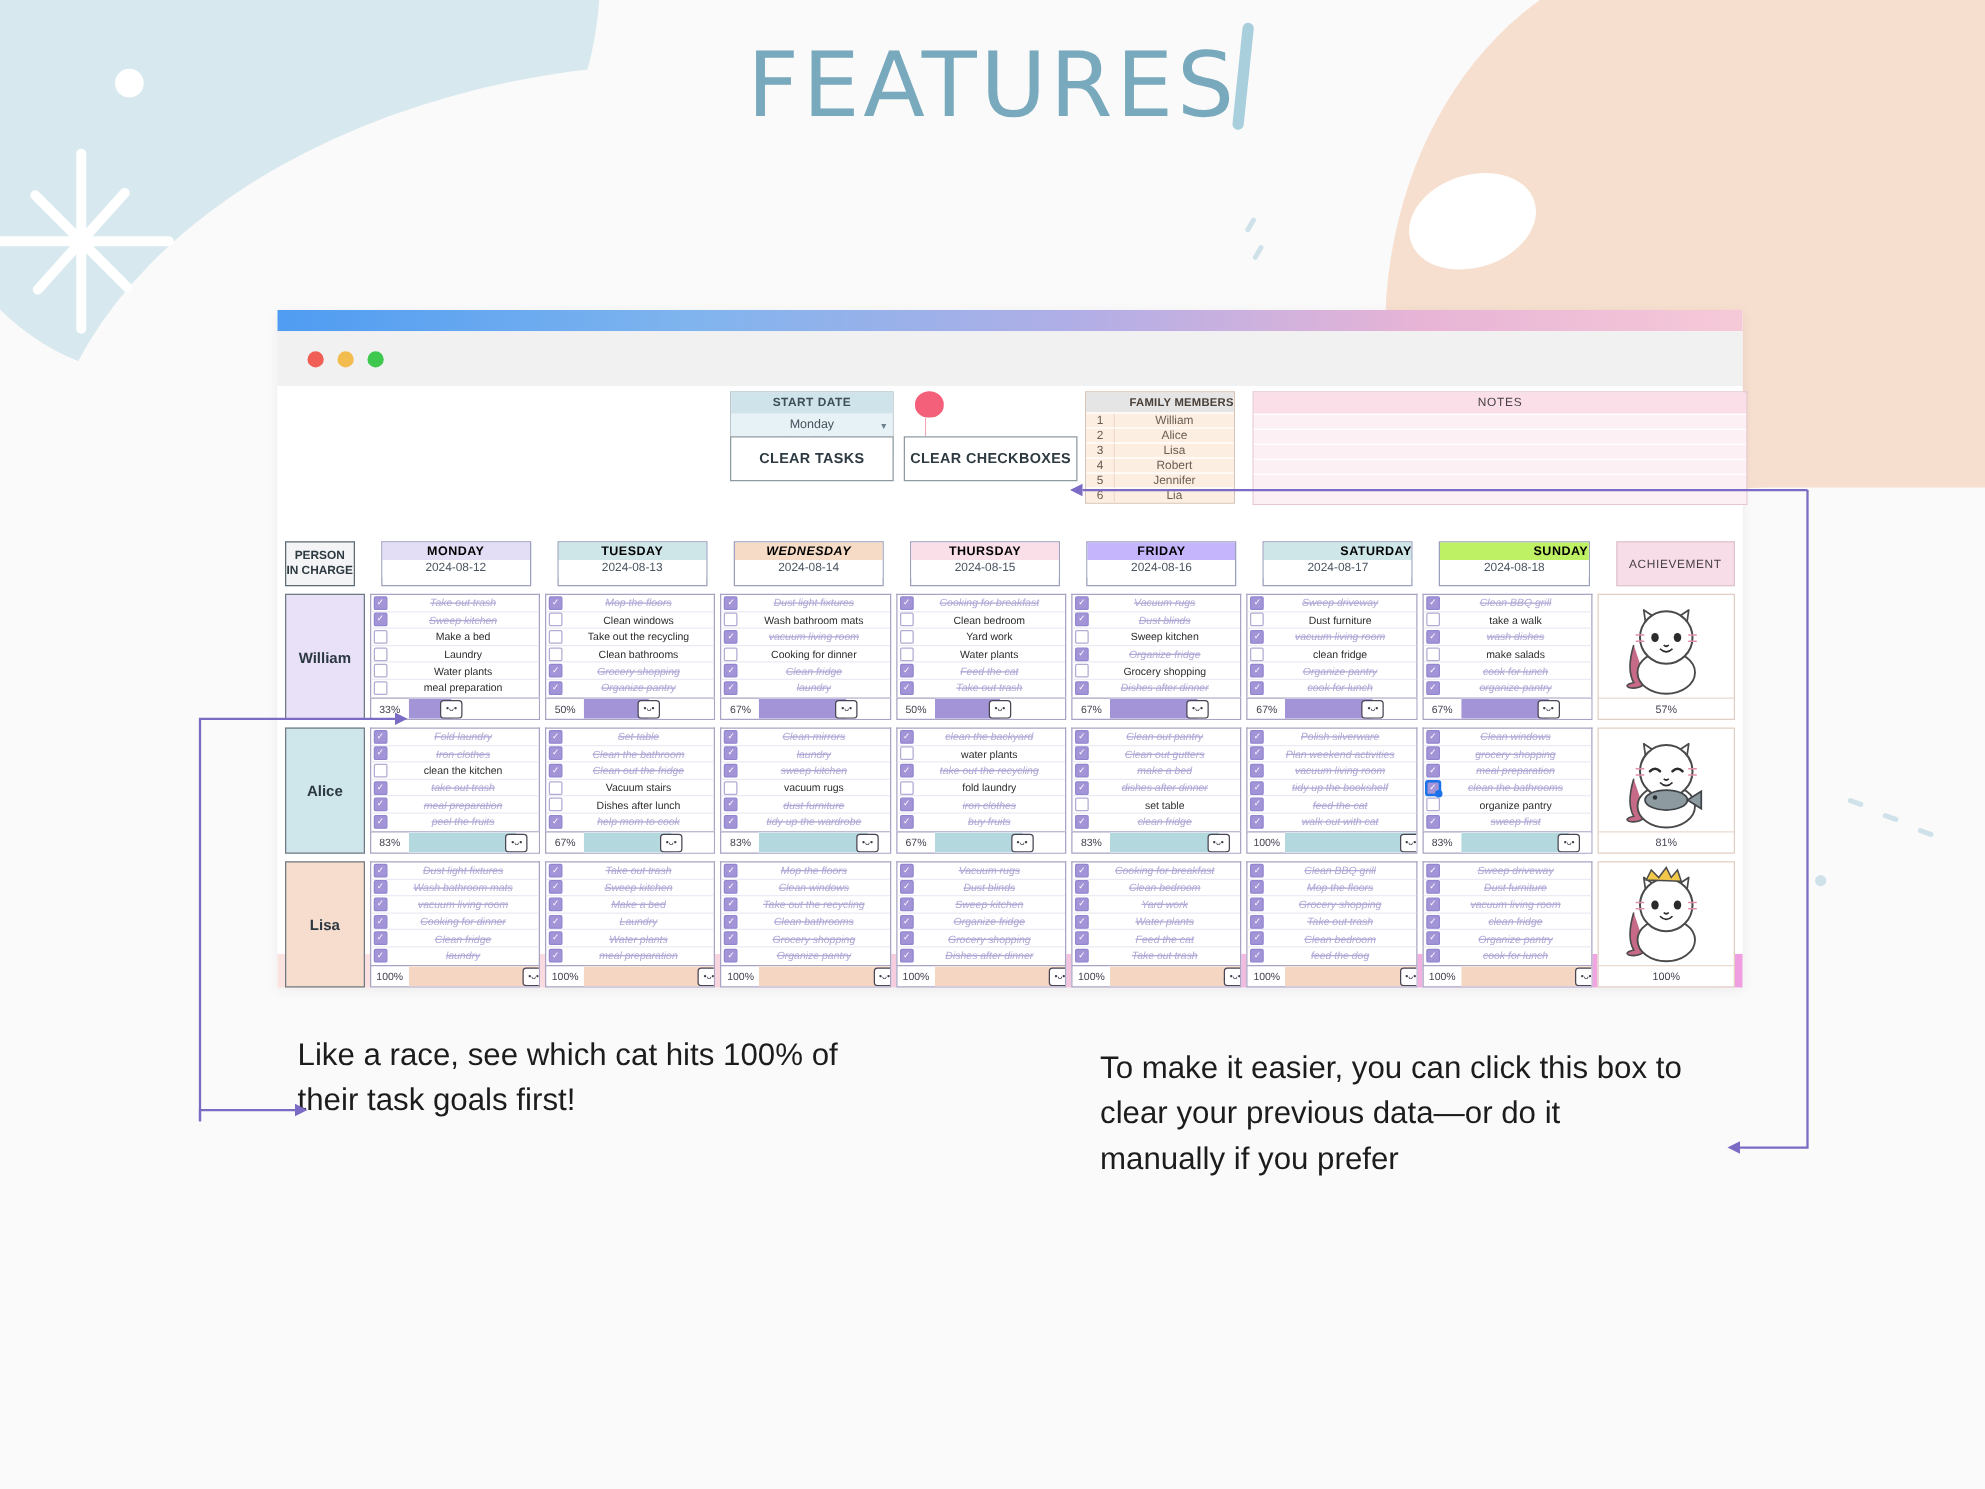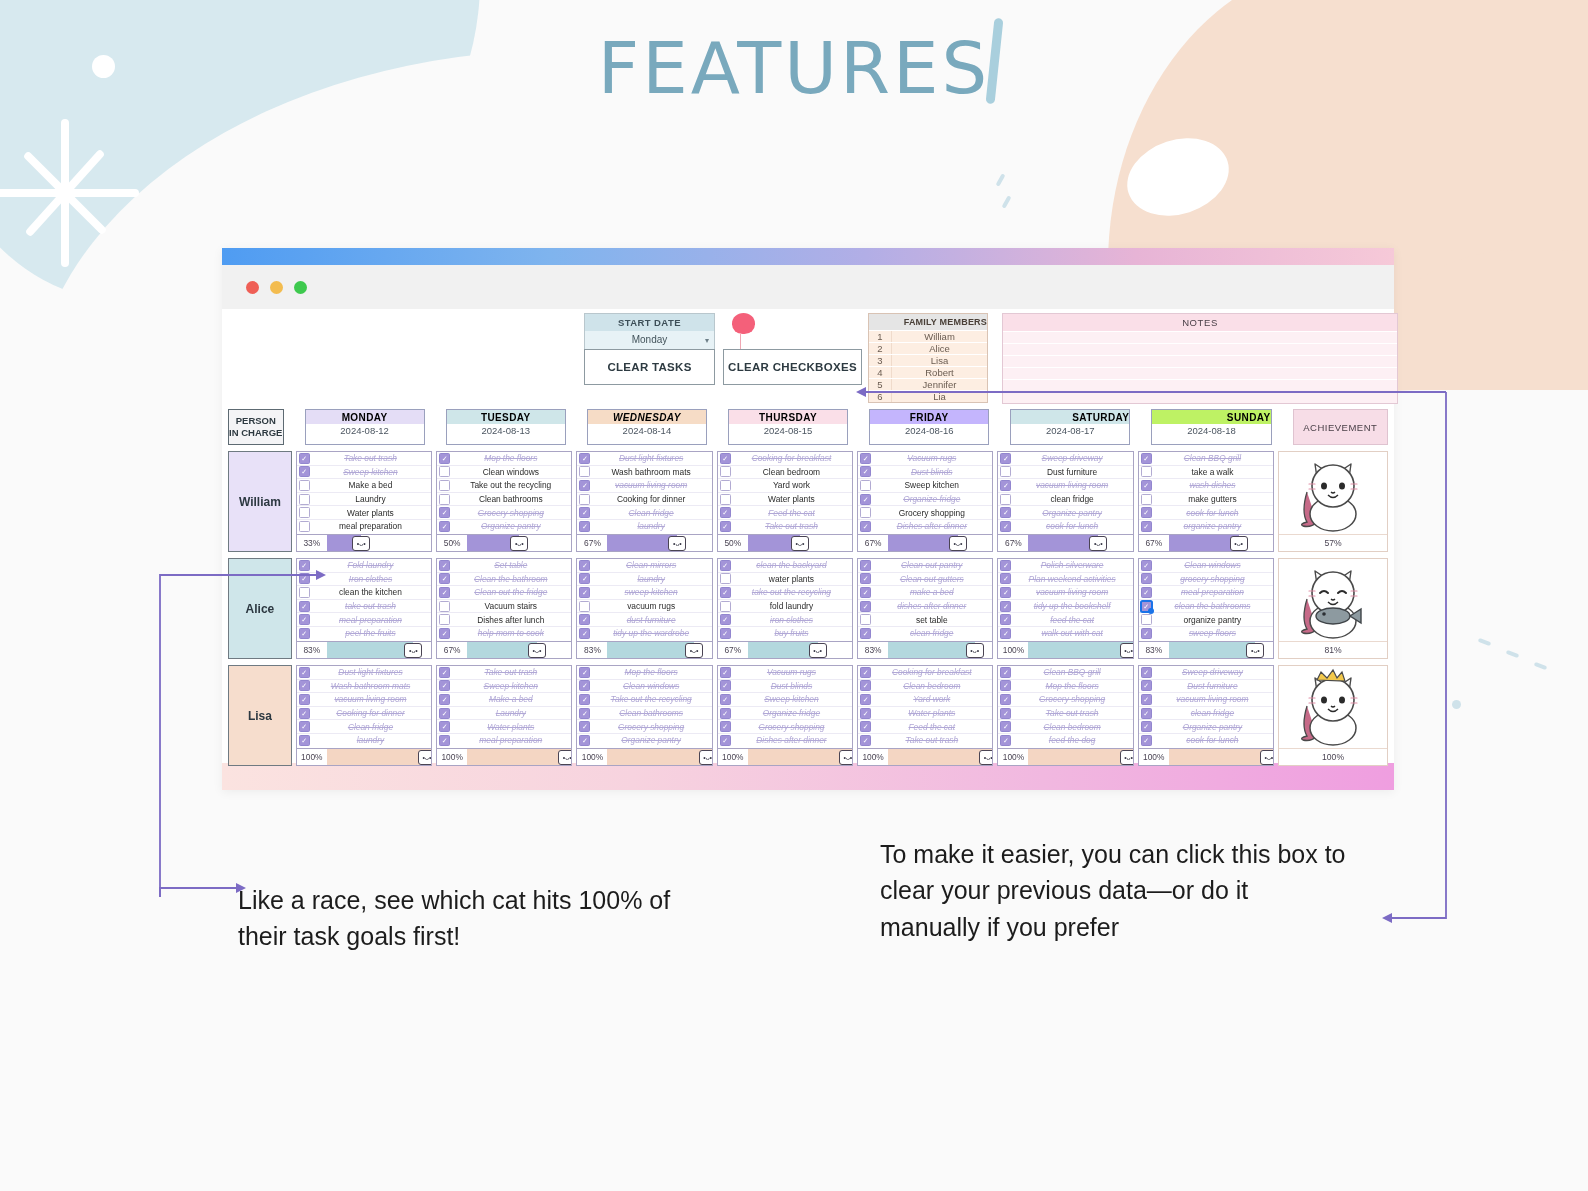--- a/index.html
+++ b/index.html
@@ -68,21 +68,21 @@
   .members .hd{background:#e5e5e5;font-size:9px;font-weight:700;color:#4a4038;text-align:right;padding:3px 0;letter-spacing:.2px;}
   .members .row{display:flex;font-size:9.5px;color:#6a5c51;background:#fdeee2;border-top:1px solid #fff;}
   .members .row .n{width:22px;text-align:center;border-right:1px solid #f0dbcb;}
   .members .row .v{flex:1;text-align:center;}
   .notes{position:absolute;left:780px;top:4px;right:0;width:394px;border:1px solid #e3c8d4;}
   .notes .hd{background:#fadfe8;font-size:9.5px;color:#4a4048;text-align:center;padding:3px 0;letter-spacing:.6px;}
   .notes .line{height:11px;background:#fdf0f4;border-top:1px solid #fff;}
 
   
   .grid{position:relative;padding:0 0 0 0;}
-  .hdr-row{display:flex;gap:21px;padding:0 6px;}
+  .hdr-row{display:flex;gap:21px;padding:0 6px;margin-top:24px;}
   .cell-person-hd{width:63px;border:1.4px solid #5d6a72;background:#f4f4f6;display:flex;flex-direction:column;
     align-items:center;justify-content:center;font-size:9.5px;font-weight:700;color:#2e3a41;height:34px;line-height:1.25;}
   .day-hd{width:139px;border:1.4px solid #9aa0bd;text-align:center;}
   .day-hd .dn{font-size:10px;font-weight:700;padding:2px 0 1px;letter-spacing:.4px;}
   .day-hd .dd{font-size:9.5px;padding:1px 0 2px;background:#fff;color:#4b5560;}
   .ach-hd{width:110px;border:1.4px solid #dfc3d0;background:#f7dde7;display:flex;align-items:center;justify-content:center;
     font-size:9.5px;color:#4a4048;letter-spacing:.5px;height:34px;}
 
   .body-row{display:flex;gap:4px;padding:6px 6px 0 6px;}
   .person-cell{width:63px;border:1.4px solid #6f7a82;display:flex;align-items:center;justify-content:center;
@@ -106,21 +106,21 @@
   .ach-cell{width:110px;border:1.2px solid #e2cfc4;display:flex;flex-direction:column;background:#fff;}
   .ach-img{flex:1;display:flex;align-items:center;justify-content:center;}
   .ach-pct{height:16px;border-top:1px solid #ead9cf;display:flex;align-items:center;justify-content:center;
     font-size:8.6px;color:#4a4453;}
 
   .sel{outline:2px solid #1a73e8;outline-offset:-1px;position:relative;}
   .sel:after{content:"";position:absolute;right:-3px;bottom:-3px;width:6px;height:6px;background:#1a73e8;border-radius:50%;}
 
   
   .anno{position:absolute;font-size:25px;color:#1c1c1c;line-height:1.45;font-family:"Liberation Sans",sans-serif;}
-  .anno-left{left:238px;top:882px;width:470px;}
+  .anno-left{left:238px;top:826px;width:470px;}
   .anno-right{left:880px;top:836px;width:470px;}
   svg.arrows{position:absolute;left:0;top:0;width:1588px;height:1191px;pointer-events:none;}
 </style>
 </head>
 <body>
 
 <div class="bg-blue-blob"></div>
 <div class="bg-peach"></div>
 <div class="bg-peach2"></div>
 <div class="bg-white-right"></div>
@@ -478,21 +478,21 @@
                 <div class="task">
                   <span class="cb"></span>
                   <span class="tlabel">take a walk</span>
                 </div>
                 <div class="task done">
                   <span class="cb on">✓</span>
                   <span class="tlabel">wash dishes</span>
                 </div>
                 <div class="task">
                   <span class="cb"></span>
-                  <span class="tlabel">make gutters</span>
+                  <span class="tlabel">make salads</span>
                 </div>
                 <div class="task done">
                   <span class="cb on">✓</span>
                   <span class="tlabel">cook for lunch</span>
                 </div>
                 <div class="task done">
                   <span class="cb on">✓</span>
                   <span class="tlabel">organize pantry</span>
                 </div>
               </div>
@@ -756,21 +756,21 @@
                 <div class="task done">
                   <span class="cb on sel">✓</span>
                   <span class="tlabel">clean the bathrooms</span>
                 </div>
                 <div class="task">
                   <span class="cb"></span>
                   <span class="tlabel">organize pantry</span>
                 </div>
                 <div class="task done">
                   <span class="cb on">✓</span>
-                  <span class="tlabel">sweep floors</span>
+                  <span class="tlabel">sweep first</span>
                 </div>
               </div>
               <div class="progress">
                 <span class="pct">83%</span>
                 <div class="bar">
                   <div class="fill" style="width: 83%; background: rgb(179, 216, 222);"></div>
                   <div class="catface" style="left: 83%;">•ᴗ•</div>
                 </div>
               </div>
             </div>

